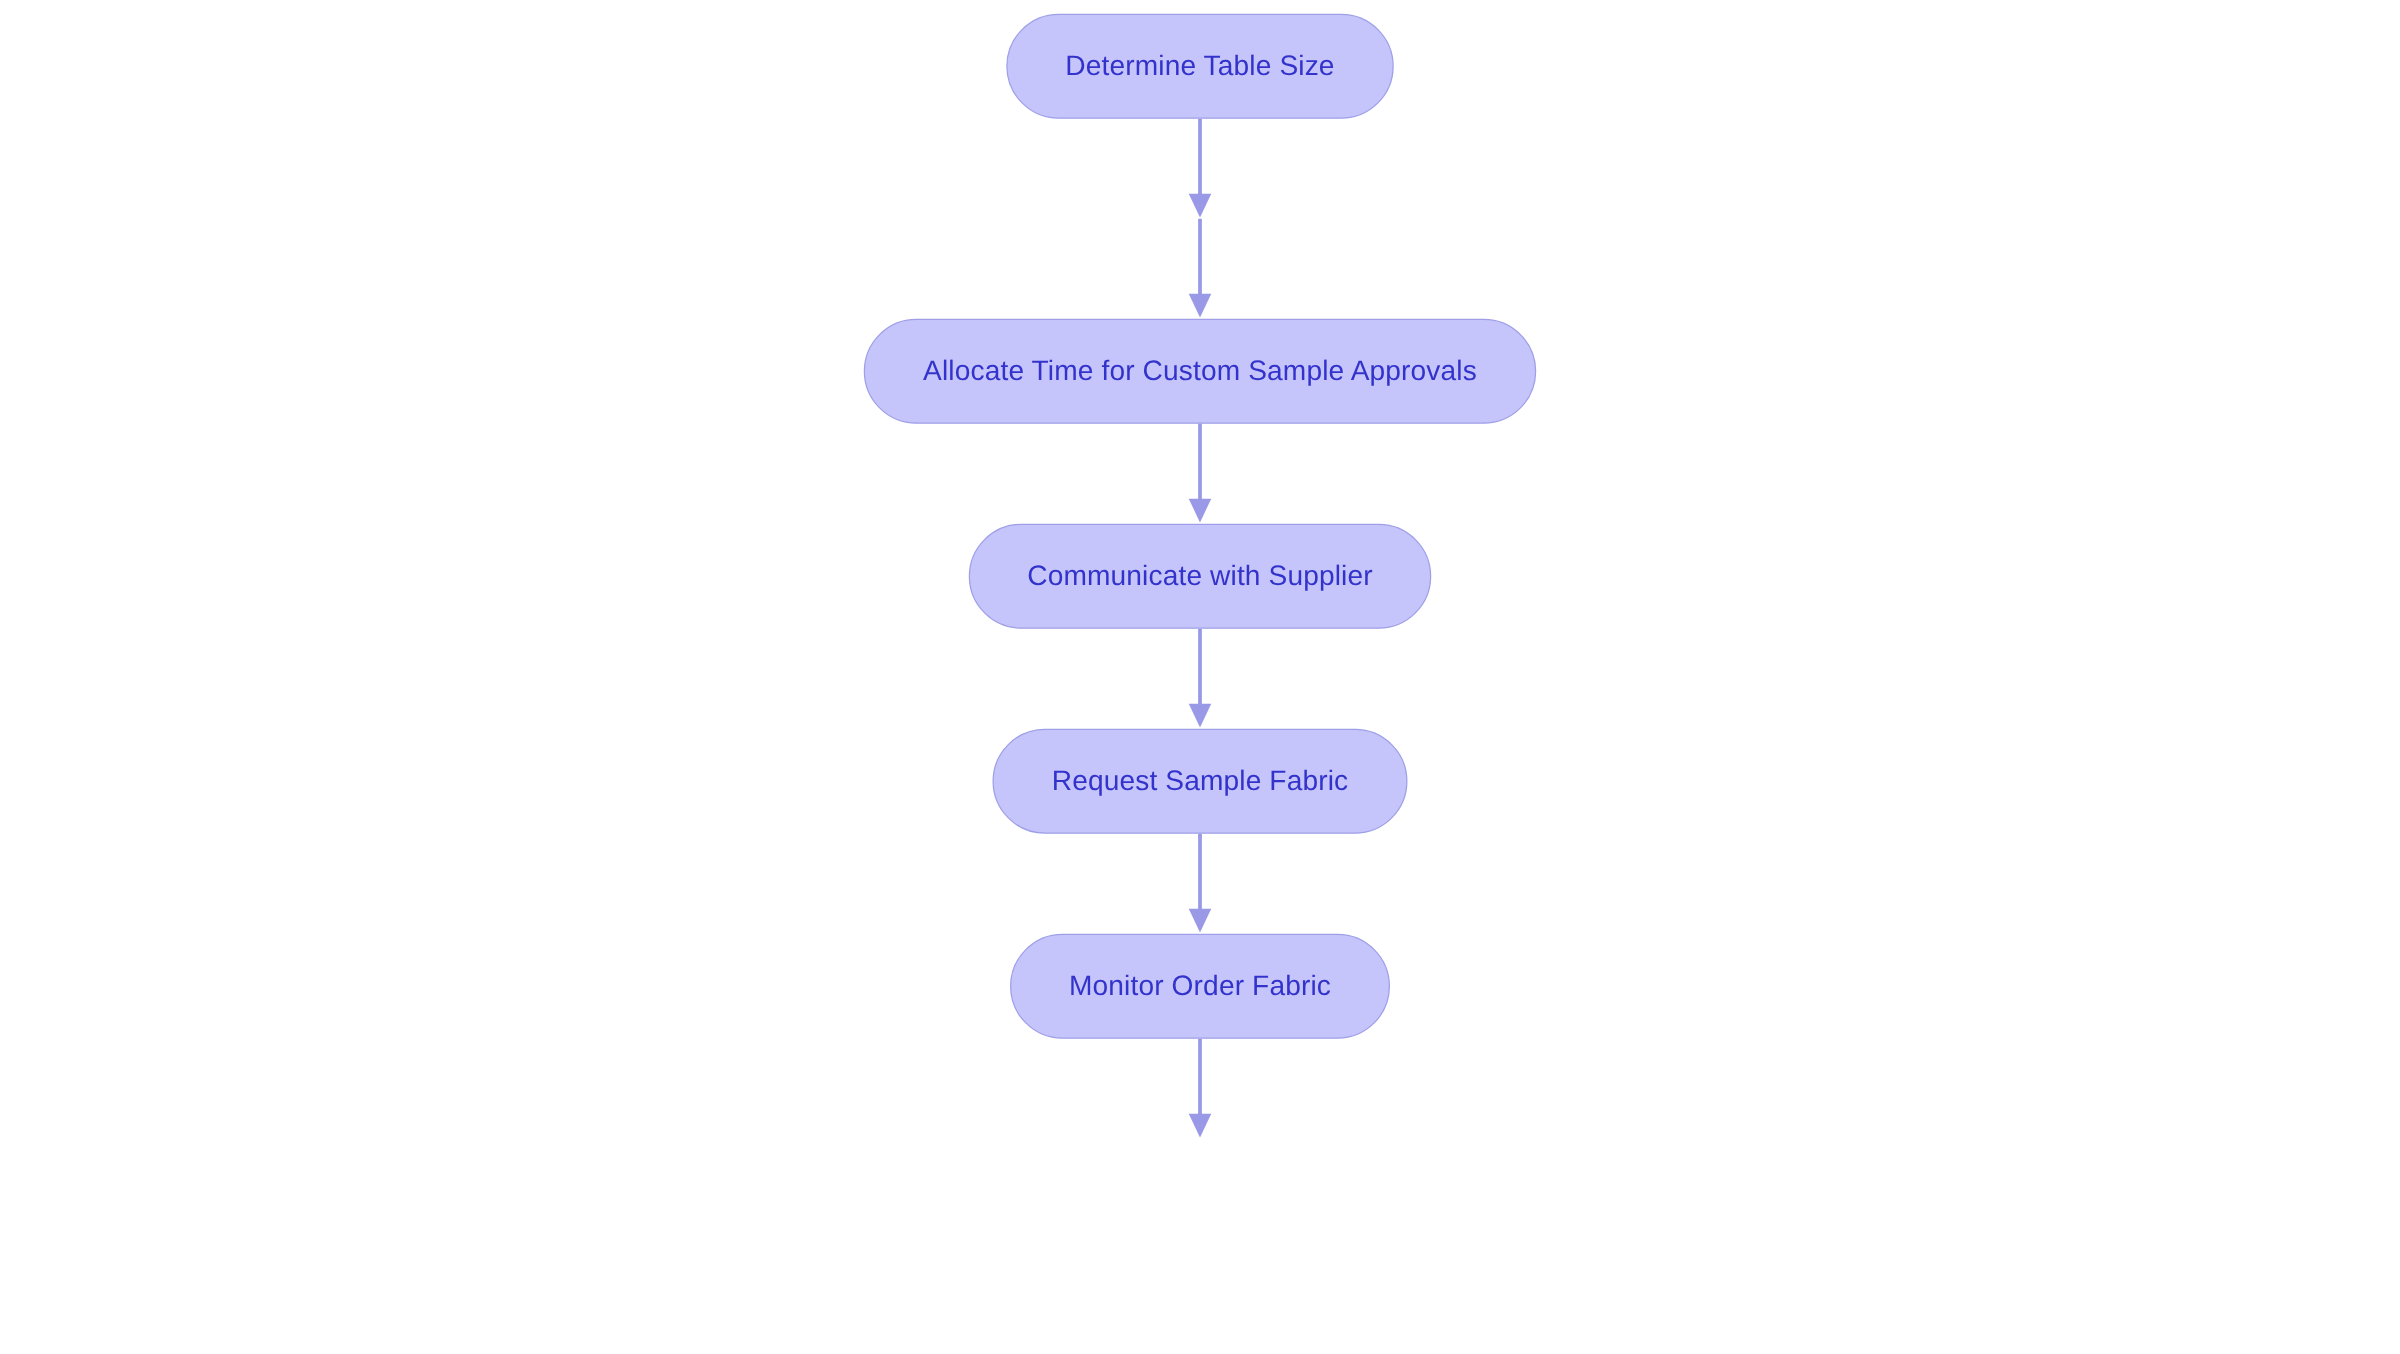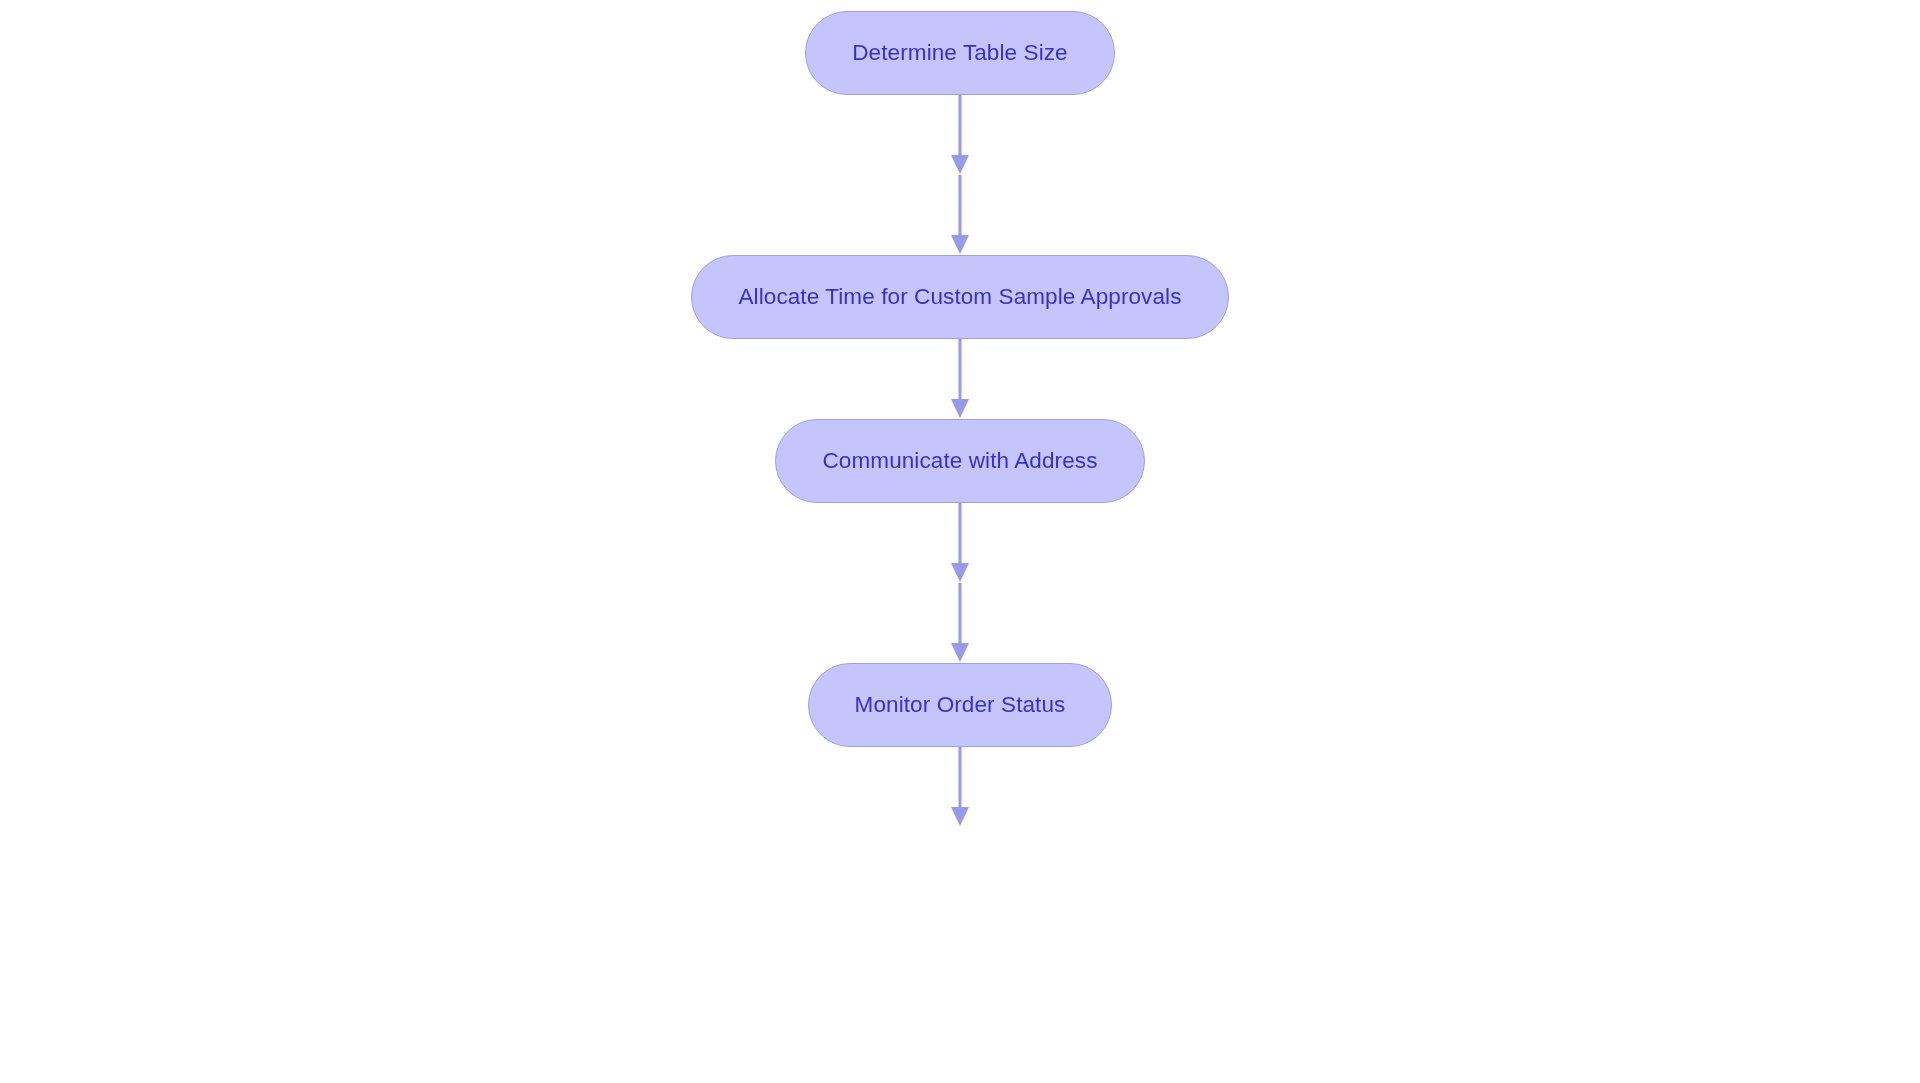--- a/index.html
+++ b/index.html
@@ -109,36 +109,39 @@
     <div class="flow-node">
       <span class="flow-node-label">Allocate Time for Custom Sample Approvals</span>
     </div>
 
     <div class="flow-connector">
       <div class="conn-line"></div>
       <div class="conn-head"></div>
     </div>
 
     <div class="flow-node">
-      <span class="flow-node-label">Communicate with Address</span>
+      <span class="flow-node-label">Communicate with Supplier</span>
     </div>
 
     <div class="flow-connector">
       <div class="conn-line"></div>
       <div class="conn-head"></div>
     </div>
 
+    <div class="flow-node">
+      <span class="flow-node-label">Request Sample Fabric</span>
+    </div>
 
     <div class="flow-connector">
       <div class="conn-line"></div>
       <div class="conn-head"></div>
     </div>
 
     <div class="flow-node">
-      <span class="flow-node-label">Monitor Order Status</span>
+      <span class="flow-node-label">Monitor Order Fabric</span>
     </div>
 
     <div class="flow-connector">
       <div class="conn-line"></div>
       <div class="conn-head"></div>
     </div>
 
 
   </div>
 </div>

